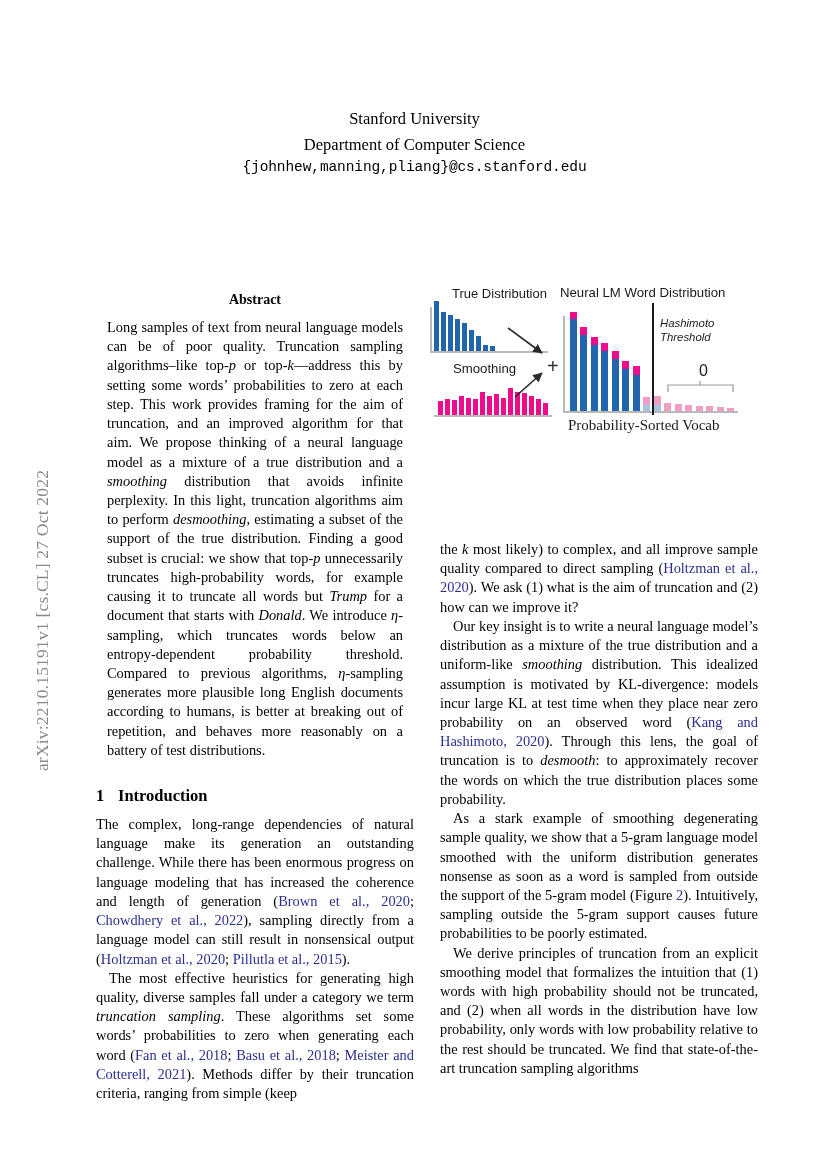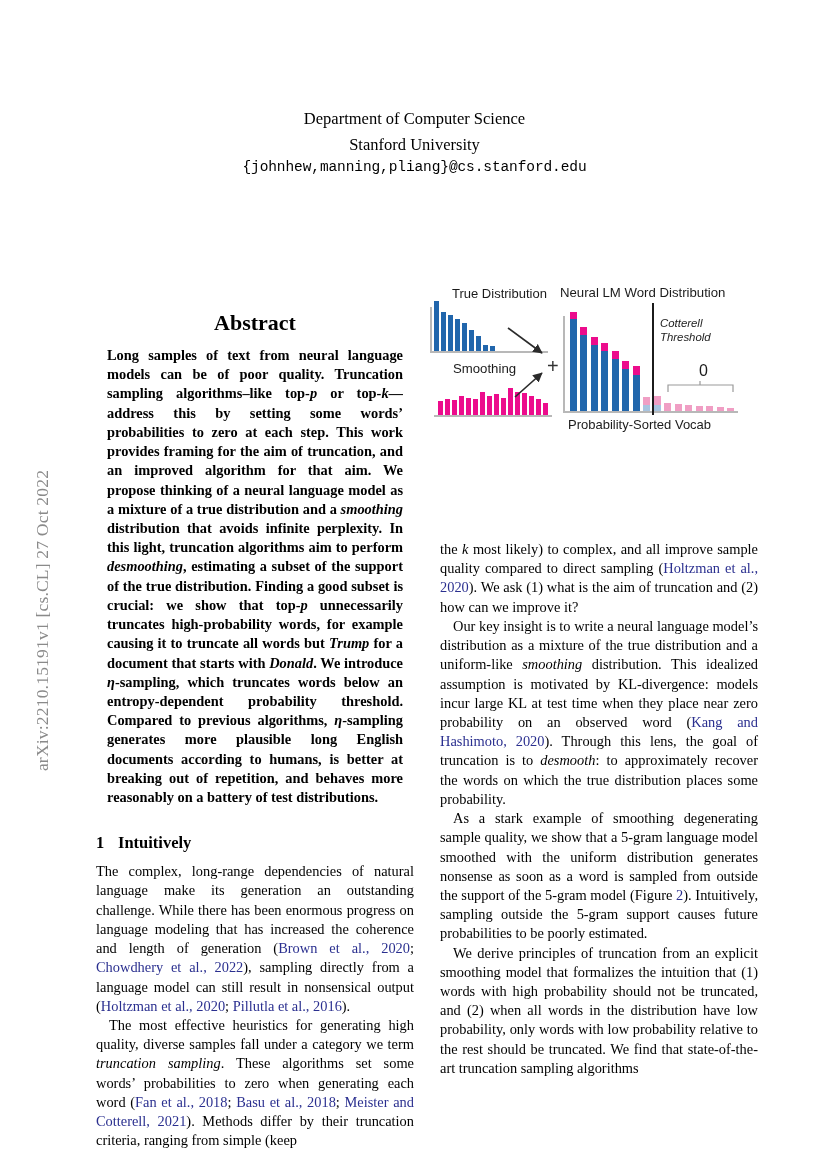--- a/index.html
+++ b/index.html
@@ -77,36 +77,36 @@
   }
   .col-right {
     position: absolute;
     left: 440px;
     top: 285px;
     width: 318px;
   }
 
   .abstract-head {
     text-align: center;
-    font-size: 22px;
+    font-size: 14px;
     font-weight: bold;
-    margin: 18px 0 10px 0;
+    margin: 0 0 10px 0;
   }
   p.body {
     margin: 0;
     font-size: 14.4px;
     line-height: 1.335;
     text-align: justify;
     text-justify: inter-word;
     hyphens: none;
   }
   p.body + p.body { text-indent: 13px; }
   p.body.noindent { text-indent: 0; }
 
-  .abstract-body { width: 296px; margin: 0 auto; font-weight: bold; }
+  .abstract-body { width: 296px; margin: 0 auto; }
 
   .sec-head {
     font-size: 16.5px;
     font-weight: bold;
     margin: 26px 0 9px 0;
   }
   .sec-head .sec-num { display: inline-block; width: 22px; }
 
   .cite { color: #2a2f8f; }
   i { font-style: italic; }
@@ -126,21 +126,21 @@
   }
   .fig-label {
     position: absolute;
     font-family: "Liberation Sans", sans-serif;
     color: #1b1b1b;
     white-space: nowrap;
   }
   .lbl-true       { left: 32px;  top: 1px;   font-size: 13px; }
   .lbl-smoothing  { left: 33px;  top: 76px;  font-size: 13.2px; }
   .lbl-neural     { left: 140px; top: 0px;   font-size: 13.2px; }
-  .lbl-vocab      { left: 148px; top: 132px; font-size: 13px; }
+  .lbl-vocab      { left: 148px; top: 132px; font-size: 15px; font-family: Liberation Serif, serif; }
   .lbl-trunc {
     left: 240px; top: 32px; font-size: 11.4px; font-style: italic;
     line-height: 1.22;
   }
   .lbl-zero { left: 279px; top: 77px; font-size: 16px; }
 
   .axis-line { position: absolute; background: #b8b8b8; }
 
   .bar { position: absolute; bottom: 0; }
 
@@ -177,22 +177,22 @@
   }
 </style>
 </head>
 <body>
 
 <div class="page">
 
   <div class="arxiv-stamp">arXiv:2210.15191v1  [cs.CL]  27 Oct 2022</div>
 
   <div class="title-block">
+    <div class="affil">Stanford University</div>
     <div class="affil">Department of Computer Science</div>
-    <div class="affil">Stanford University</div>
     <div class="email">{johnhew,manning,pliang}@cs.stanford.edu</div>
   </div>
 
   <div class="col-left">
     <div class="abstract-head">Abstract</div>
     <div class="abstract-body">
       <p class="body noindent">Long samples of text from neural language
       models can be of poor quality. Truncation sampling algorithms–like top-<i class="mathvar">p</i> or top-<i class="mathvar">k</i>—address
       this by setting some words’ probabilities to
       zero at each step. This work provides framing for the aim of truncation, and an improved
@@ -200,46 +200,46 @@
       of a true distribution and a <i>smoothing</i> distribution that avoids infinite perplexity. In this
       light, truncation algorithms aim to perform
       <i>desmoothing</i>, estimating a subset of the support of the true distribution. Finding a good
       subset is crucial: we show that top-<i class="mathvar">p</i> unnecessarily truncates high-probability words, for
       example causing it to truncate all words but
       <i>Trump</i> for a document that starts with <i>Donald</i>. We introduce <i>η</i>-sampling, which truncates words below an entropy-dependent probability threshold. Compared to previous algorithms, <i>η</i>-sampling generates more plausible
       long English documents according to humans,
       is better at breaking out of repetition, and behaves more reasonably on a battery of test distributions.</p>
     </div>
 
-    <div class="sec-head"><span class="sec-num">1</span><span>Intuitively</span></div>
+    <div class="sec-head"><span class="sec-num">1</span><span>Introduction</span></div>
 
     <p class="body noindent">The complex, long-range dependencies of natural
     language make its generation an outstanding challenge. While there has been enormous progress
     on language modeling that has increased the coherence and length of generation (<span class="cite">Brown et al., 2020</span>;
     <span class="cite">Chowdhery et al., 2022</span>), sampling directly from
     a language model can still result in nonsensical
-    output (<span class="cite">Holtzman et al., 2020</span>; <span class="cite">Pillutla et al., 2016</span>).</p>
+    output (<span class="cite">Holtzman et al., 2020</span>; <span class="cite">Pillutla et al., 2015</span>).</p>
 
     <p class="body">The most effective heuristics for generating high
     quality, diverse samples fall under a category we
     term <i>truncation sampling</i>. These algorithms set
     some words’ probabilities to zero when generating each word (<span class="cite">Fan et al., 2018</span>; <span class="cite">Basu et al., 2018</span>;
     <span class="cite">Meister and Cotterell, 2021</span>). Methods differ by
     their truncation criteria, ranging from simple (keep</p>
   </div>
 
   <div class="figure-wrap">
     <div class="fig-canvas">
 
       <div class="fig-label lbl-true">True Distribution</div>
       <div class="fig-label lbl-smoothing">Smoothing</div>
       <div class="fig-label lbl-neural">Neural LM Word Distribution</div>
       <div class="fig-label lbl-vocab">Probability-Sorted Vocab</div>
       <div class="fig-label lbl-trunc">
-        <span>Cotterell</span><br>
+        <span>Hashimoto</span><br>
         <span>Threshold</span>
       </div>
       <div class="fig-label lbl-zero">0</div>
       <div class="plus-sign">+</div>
 
       <div class="chart-true">
         <div class="axis-line" style="left:0;top:6px;width:2px;height:46px;"></div>
         <div class="axis-line" style="left:0;bottom:0;width:118px;height:2px;"></div>
         <div class="bars" style="position:absolute;left:3px;bottom:2px;width:112px;height:50px;">
             <div class="bar" style="left: 1.12px; width: 4.76px; height: 50px; background: rgb(33, 102, 172);"></div>

